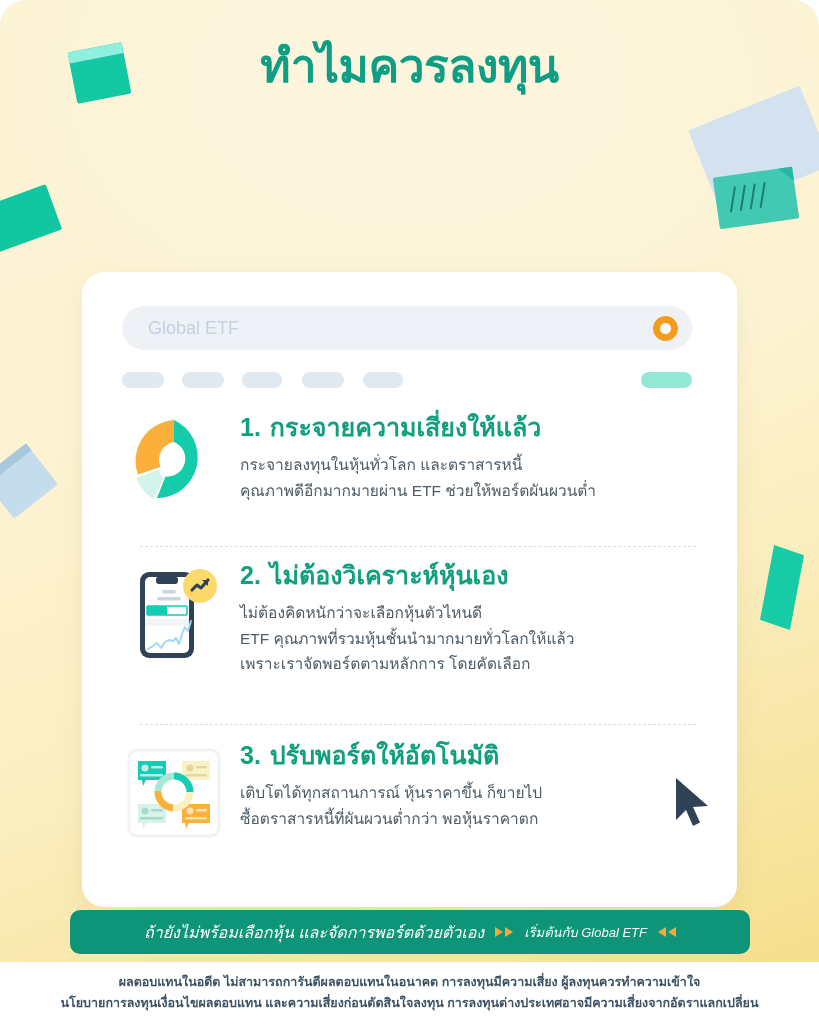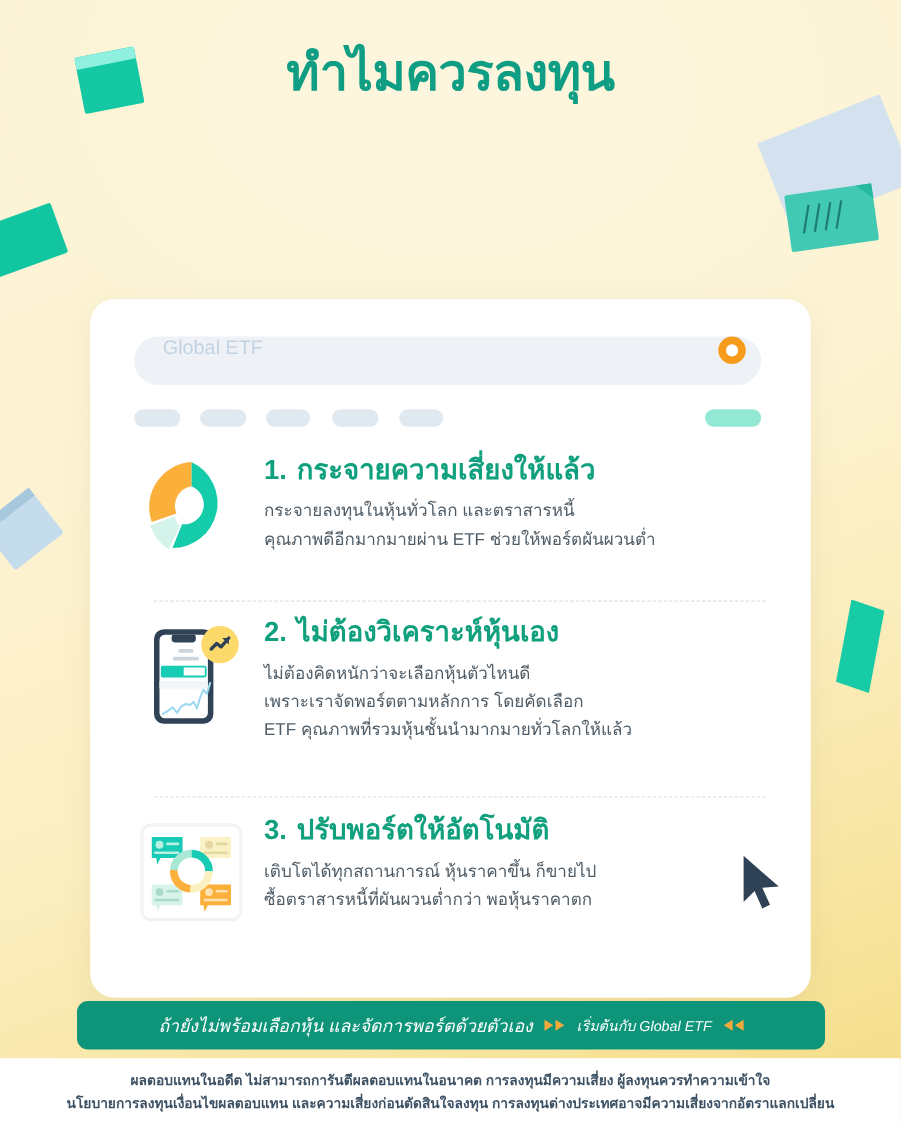--- a/index.html
+++ b/index.html
@@ -9,20 +9,21 @@
     font-family:"Liberation Sans", "DejaVu Sans", sans-serif;
     overflow:hidden;
   }
 
   #poster {
     position:relative;
     width:819px; height:1024px;
     background:
       radial-gradient(ellipse 900px 600px at 50% 8%, #fdf6df 0%, #fdf4d6 45%, rgba(253,242,206,0) 75%),
       linear-gradient(160deg, #fdf5dc 0%, #fdf3d2 35%, #fbeec0 62%, #f7e39a 86%, #f4dc86 100%);
+    border-radius: 26px;
   }
 
   
   .deco { position:absolute; }
 
   #deco-sq-teal-1 {
     left:72px; top:47px; width:55px; height:52px;
     background:#14c8a4; transform:rotate(-11deg);
     border-radius:2px;
   }
@@ -86,21 +87,21 @@
     width:655px; height:635px;
     background:#ffffff; border-radius:22px;
     box-shadow:0 6px 26px rgba(140,130,80,0.10);
   }
 
   
   #search-bar {
     position:absolute; left:40px; top:34px;
     width:570px; height:44px;
     background:#eef2f7; border-radius:22px;
-    display:flex; padding:0 14px 0 26px;gap:41px;
+    display:flex; align-items:center; padding:0 14px 0 26px;gap:41px;
   }
   #search-input-text {
     flex:1; font-size:18px; color:#c3d2e2; font-weight:400;
   }
   #search-action-icon {
     width:25px; height:25px; border-radius:50%;
     border:7px solid #f79c1a; background:#ffffff;
   }
 
   
@@ -289,22 +290,22 @@
             <polygon points="84,16 84,22 78,16" fill="#2f4256"></polygon>
           </svg>
         </div>
       </div>
       <div class="feature-body">
         <div class="feature-heading">
           <span class="num">2.</span><span>ไม่ต้องวิเคราะห์หุ้นเอง</span>
         </div>
         <div class="feature-desc">
           <div>ไม่ต้องคิดหนักว่าจะเลือกหุ้นตัวไหนดี</div>
+          <div>ETF คุณภาพที่รวมหุ้นชั้นนำมากมายทั่วโลกให้แล้ว</div>
           <div>เพราะเราจัดพอร์ตตามหลักการ โดยคัดเลือก</div>
-          <div>ETF คุณภาพที่รวมหุ้นชั้นนำมากมายทั่วโลกให้แล้ว</div>
         </div>
       </div>
     </div>
 
     <div class="divider" id="divider-2"></div>
 
     <div class="feature" id="feature-3">
       <div class="feature-icon">
         <div class="cards-icon">
           <svg width="100" height="98" viewBox="0 0 100 98">

